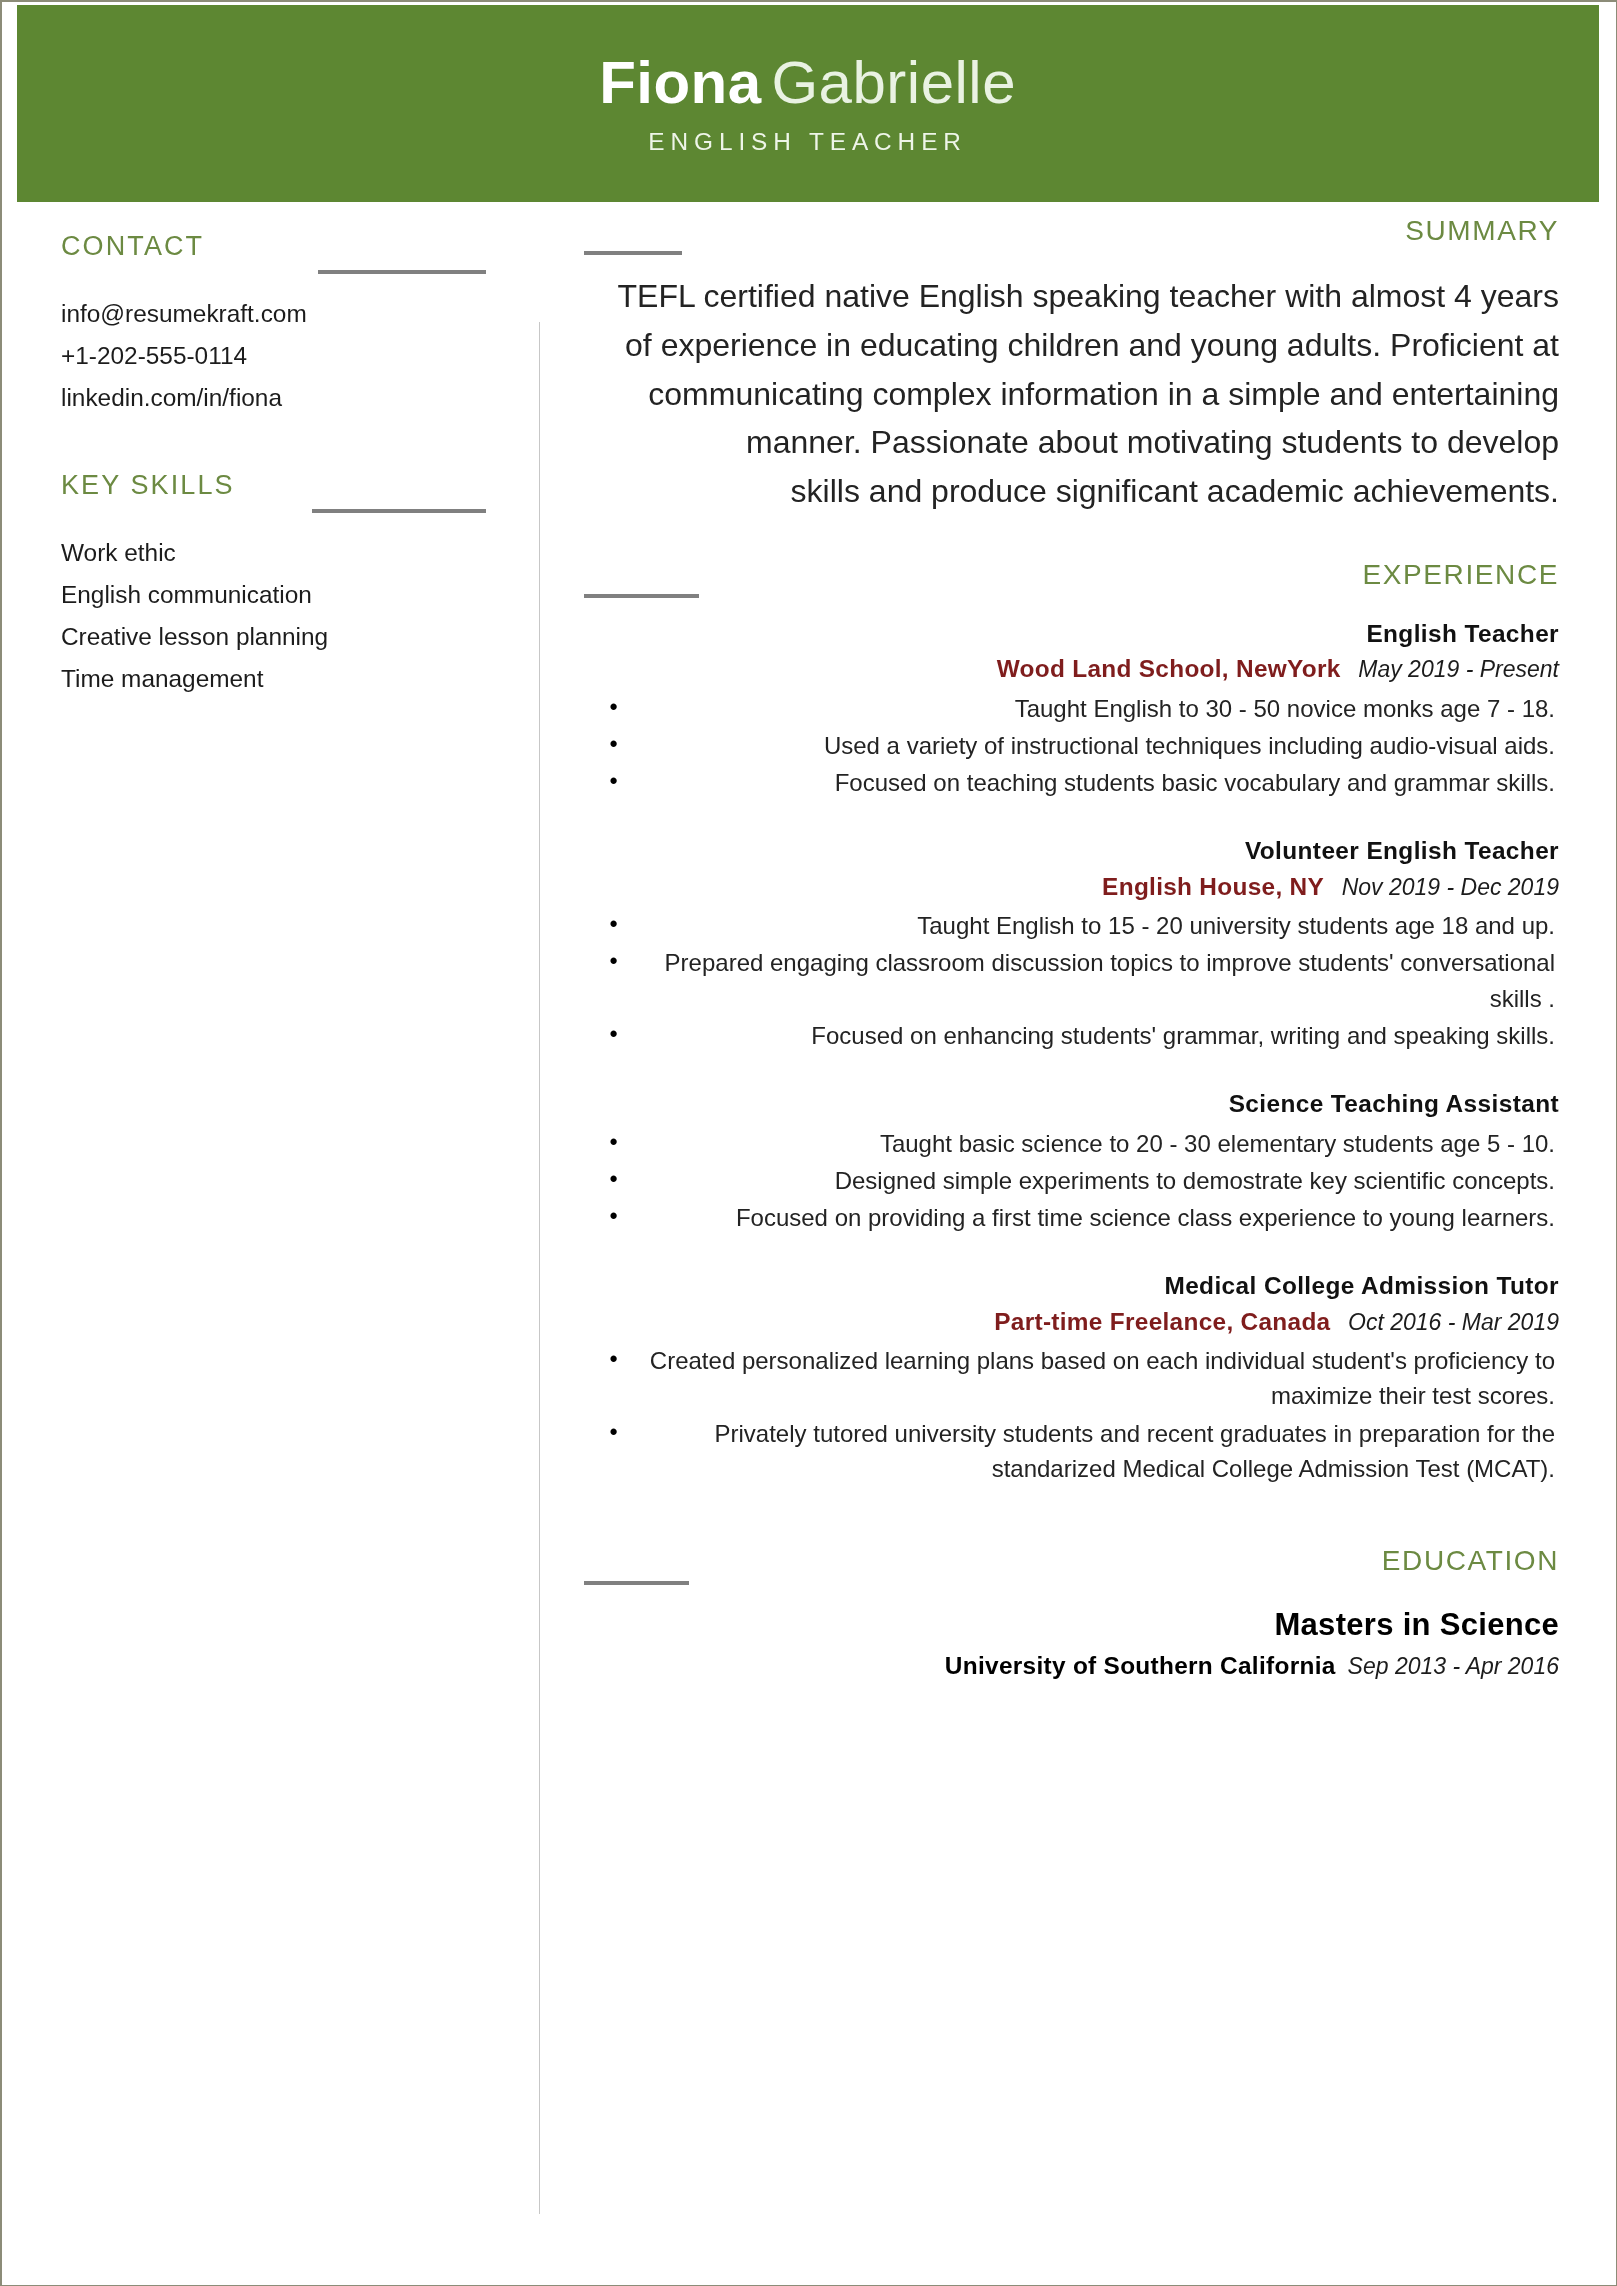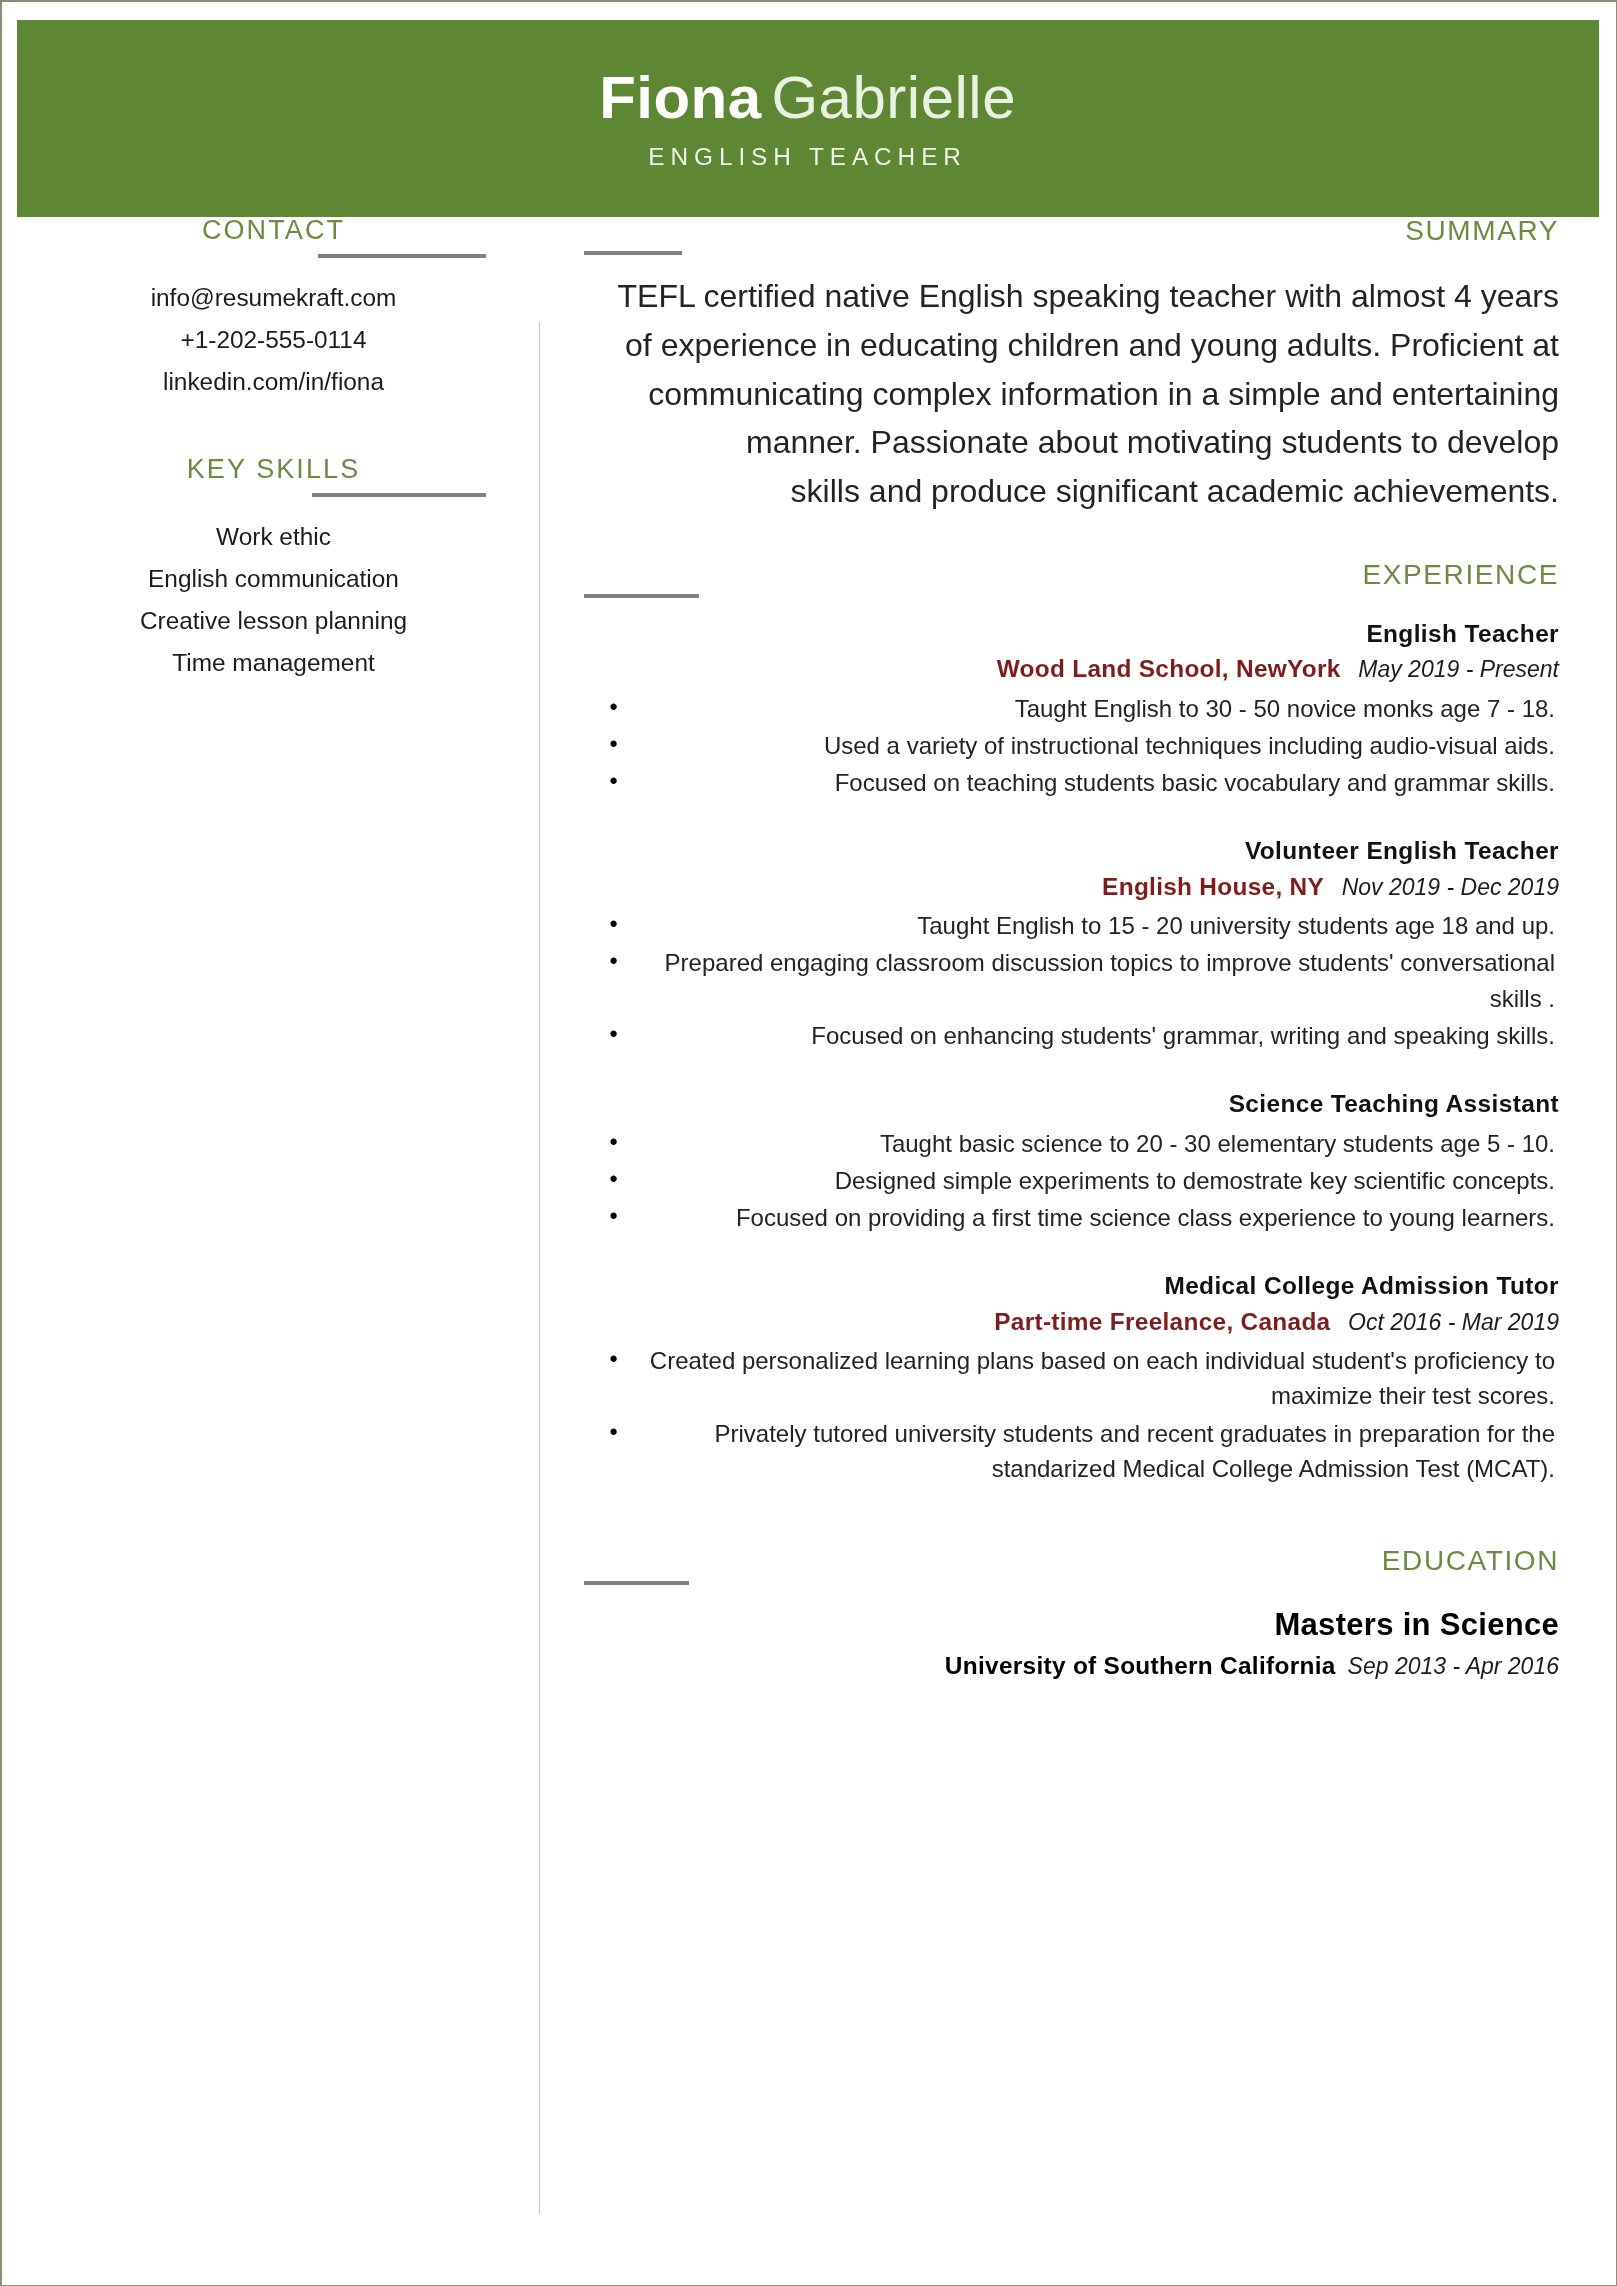--- a/index.html
+++ b/index.html
@@ -17,21 +17,21 @@
     height: 2287px;
     background: #ffffff;
     border: 2px solid #8c8c78;
     overflow: hidden;
   }
 
   
   .header-banner {
     position: absolute;
     left: 14.6px;
-    top: 18px;
+    top: 3px;
     width: 1582px;
     height: 197px;
     background: #5d8732;
     display: flex;
     flex-direction: column;
     align-items: center;
     justify-content: center;
   }
 
   .name-line {
@@ -72,23 +72,23 @@
     top: 107px;
     width: 1px;
     height: 1892px;
     background: #c7c7c7;
   }
 
   
   .left-col {
     position: absolute;
     left: 59px;
-    top: 0;
+    top: 16px;
     width: 425px;
-    text-align: center;
+    text-align: left;
   }
 
   .side-section { margin-bottom: 51px; }
 
   .side-heading {
     font-size: 27px;
     letter-spacing: 2.1px;
     color: #6c8a42;
     font-weight: 400;
     padding-bottom: 5.9px;

